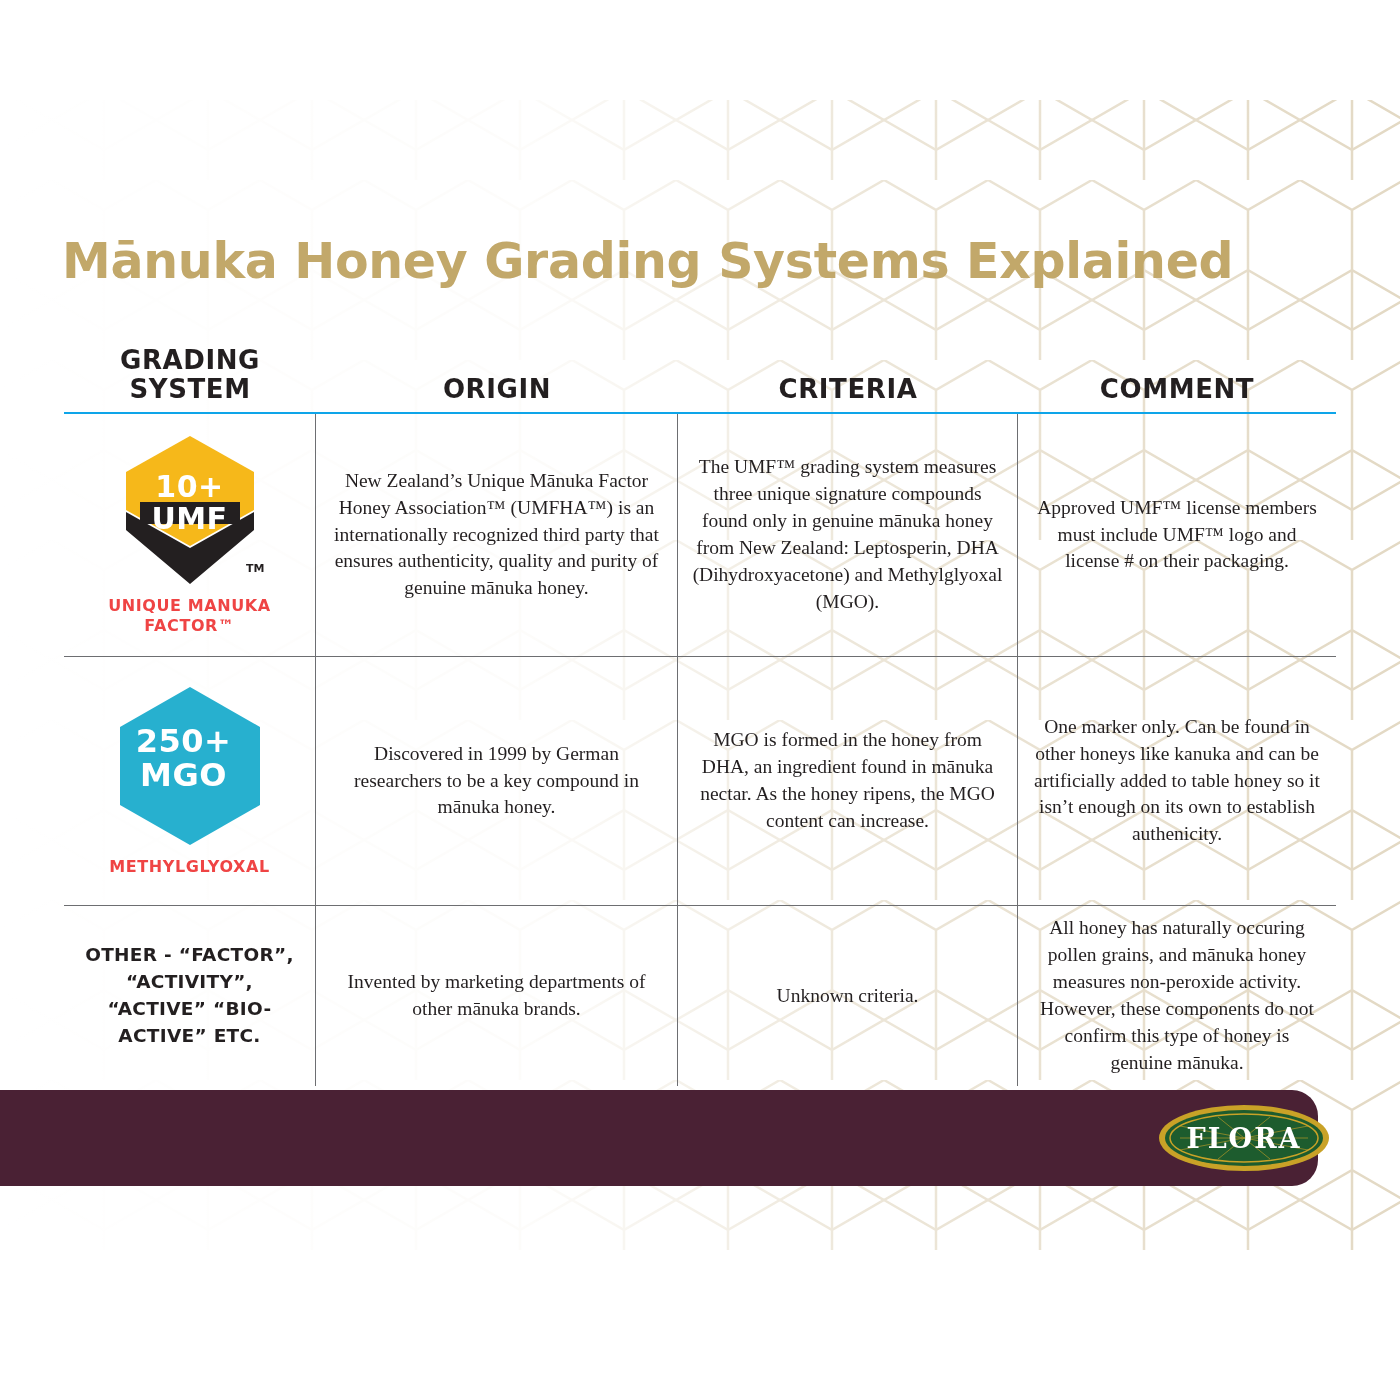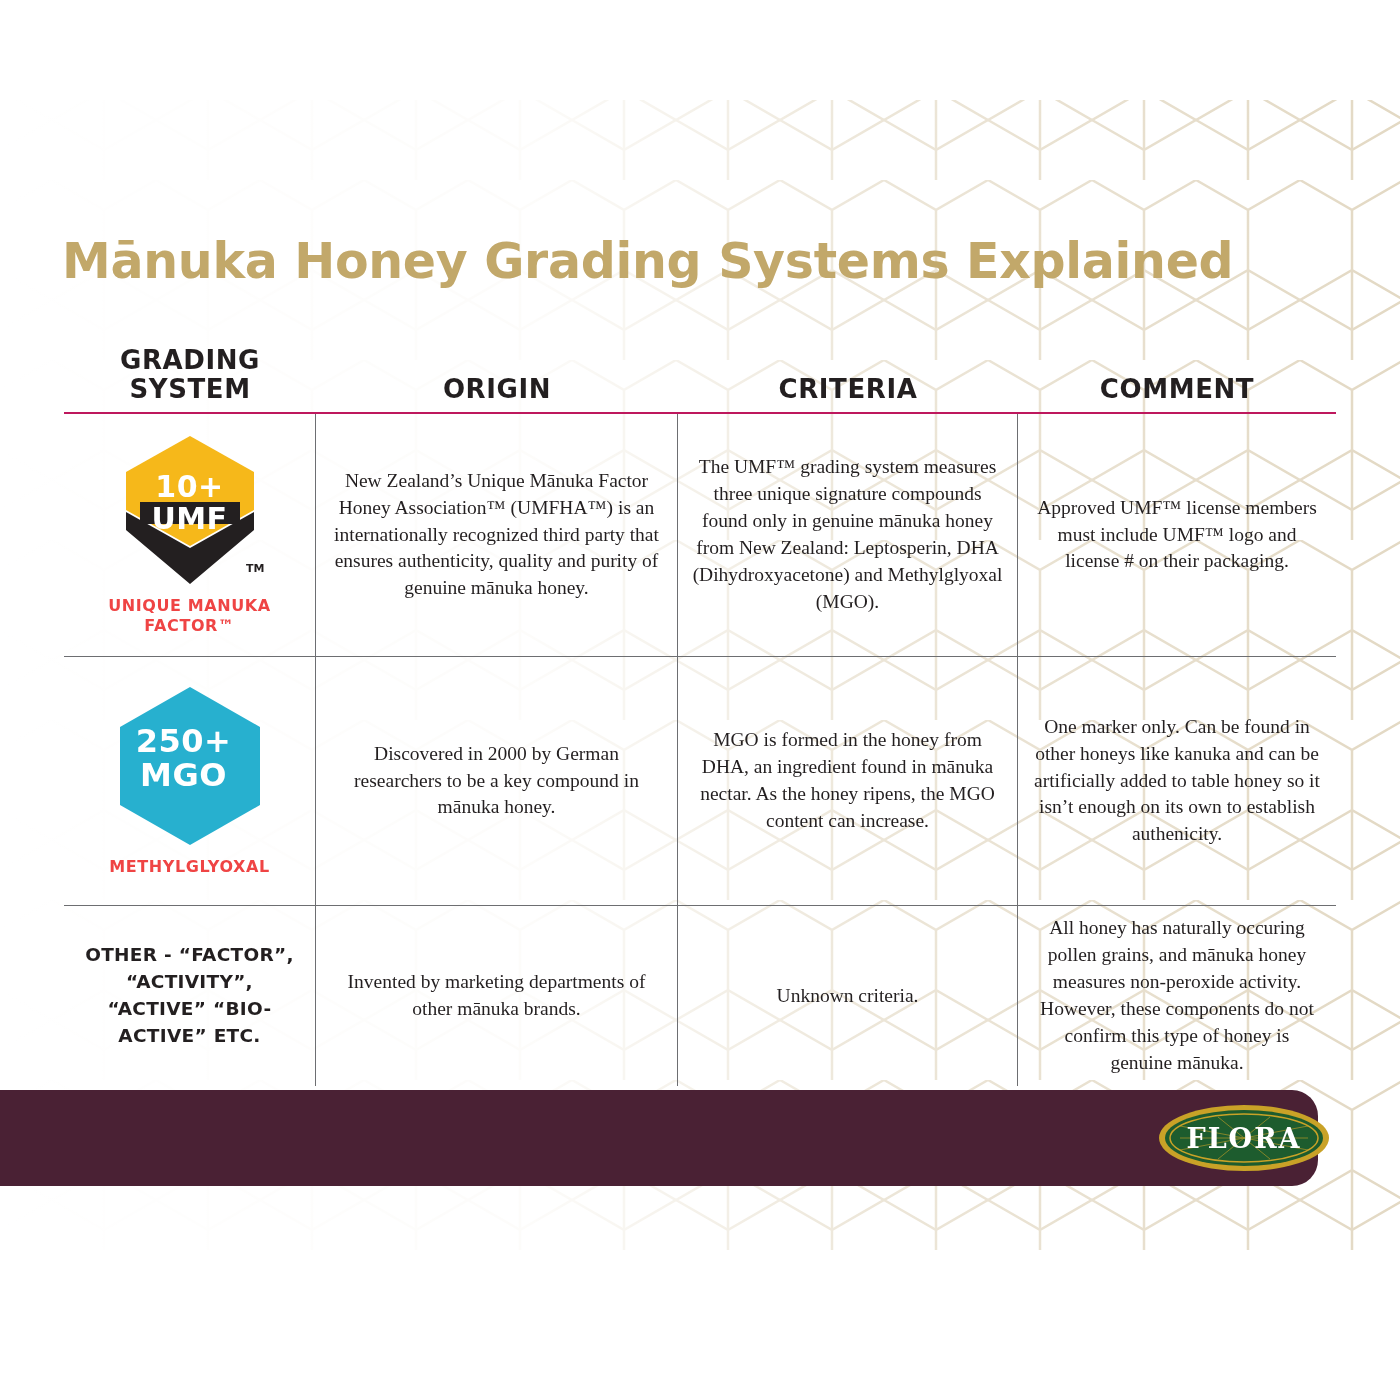--- a/index.html
+++ b/index.html
@@ -51,21 +51,21 @@
     position: absolute;
     left: 64px;
     top: 330px;
     width: 1272px;
   }
 
   .thead {
     display: flex;
     align-items: flex-end;
     height: 82px;
-    border-bottom: 2px solid #be185d;
+    border-bottom: 2px solid #0ea5e9;
   }
   .th {
     text-align: center;
     font-size: 26px;
     font-weight: bold;
     color: #231f20;
     letter-spacing: 0.6px;
     font-family: "DejaVu Sans", sans-serif;
     line-height: 1.12;
     padding-bottom: 8px;
@@ -280,21 +280,21 @@
             <polygon points="73,2 143,42 143,120 73,160 3,120 3,42" fill="#27b0cf"></polygon>
           </svg>
           <div class="txt">
             <div>250+</div>
             <div>MGO</div>
           </div>
         </div>
         <div class="badge-caption">METHYLGLYOXAL</div>
       </div>
       <div class="cell col2 sep">
-        <p>Discovered in 2000 by German researchers to be a key compound in mānuka honey.</p>
+        <p>Discovered in 1999 by German researchers to be a key compound in mānuka honey.</p>
       </div>
       <div class="cell col3 sep">
         <p>MGO is formed in the honey from DHA, an ingredient found in mānuka nectar. As the honey ripens, the MGO content can increase.</p>
       </div>
       <div class="cell col4">
         <p>One marker only. Can be found in other honeys like kanuka and can be artificially added to table honey so it isn’t enough on its own to establish authenicity.</p>
       </div>
     </div>
 
     <div class="trow row3">

